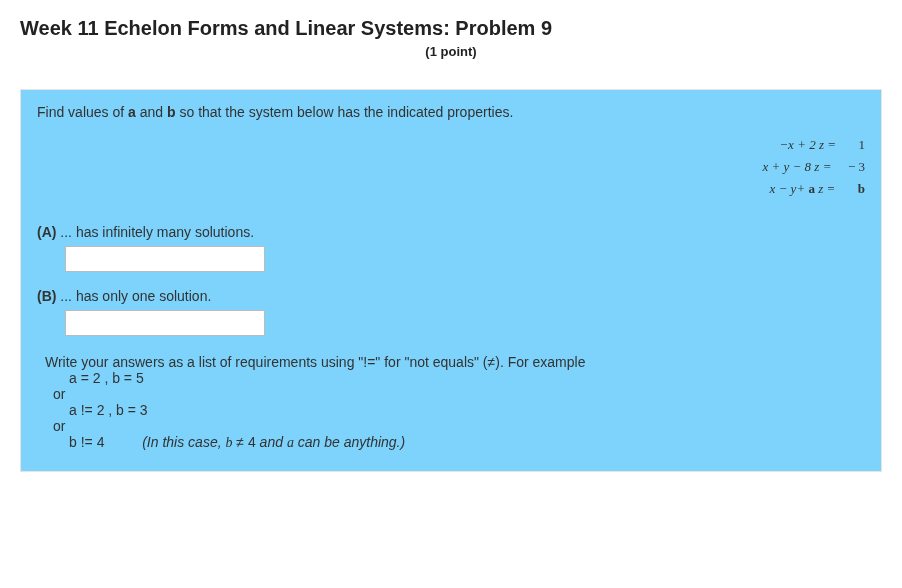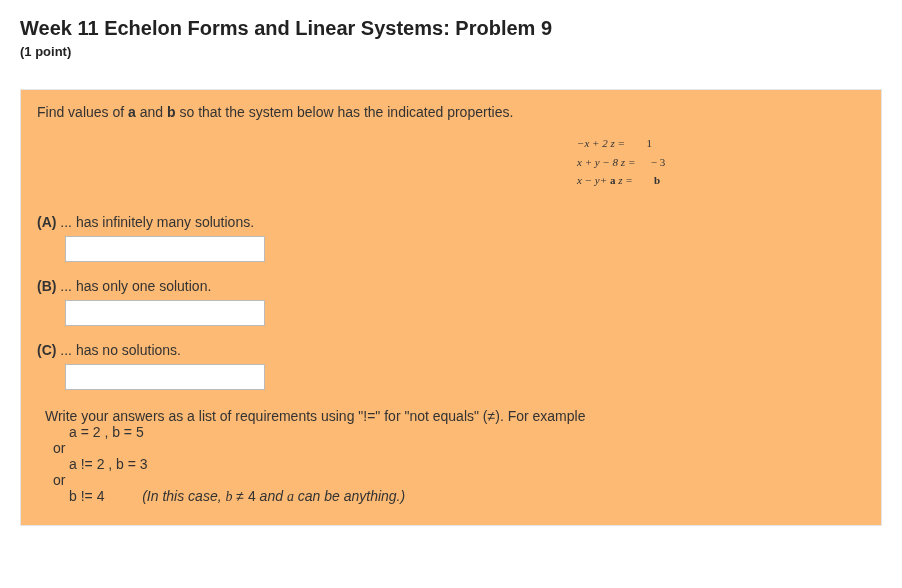--- a/index.html
+++ b/index.html
@@ -14,35 +14,36 @@
   h1 {
     font-size: 20px;
     font-weight: bold;
     margin: 0 0 4px 0;
     line-height: 1.2;
   }
   .subtitle {
     font-size: 13px;
     font-weight: bold;
     margin-bottom: 30px;
+    text-align: center;
   }
   .problem-box {
     border: 1px solid #e5e5e5;
-    background: #fdba74;
+    background: #7dd3fc;
     padding: 14px 16px 20px 16px;
     font-size: 14px;
     color: #333;
   }
   .prompt { margin-bottom: 14px; }
   .prompt b { font-weight: bold; }
   .equations {
     font-family: "Times New Roman", Times, serif;
-    font-size: 11px;
+    font-size: 13px;
     margin: 10px 0 24px 0;
-    text-align: left;
+    text-align: right;
     padding-left: 540px;
     line-height: 1.7;
     font-style: italic;
   }
   .equations .row { white-space: nowrap; }
   .equations .rhs { font-style: normal; }
   .equations .b { font-weight: bold; font-style: normal; }
   .equations .a { font-weight: bold; font-style: normal; }
   .equations .sp { display:inline-block; }
   .part {
@@ -110,26 +111,20 @@
     <input type="text" class="answer-input" style="">
   </div>
 
   <div class="part">
     <div class="part-label">
       <span class="tag">(B)</span><span> ... has only one solution.</span>
     </div>
     <input type="text" class="answer-input" style="">
   </div>
 
-  <div class="part">
-    <div class="part-label">
-      <span class="tag">(C)</span><span> ... has no solutions.</span>
-    </div>
-    <input type="text" class="answer-input" style="">
-  </div>
 
   <div class="hints">
     <div>Write your answers as a list of requirements using "!=" for "not equals" (≠). For example</div>
     <div class="indent">a = 2 , b = 5</div>
     <div class="or">or</div>
     <div class="indent">a != 2 , b = 3</div>
     <div class="or">or</div>
     <div class="indent">
       <span>b != 4</span>
       <span style="display:inline-block; width:30px;"></span>

